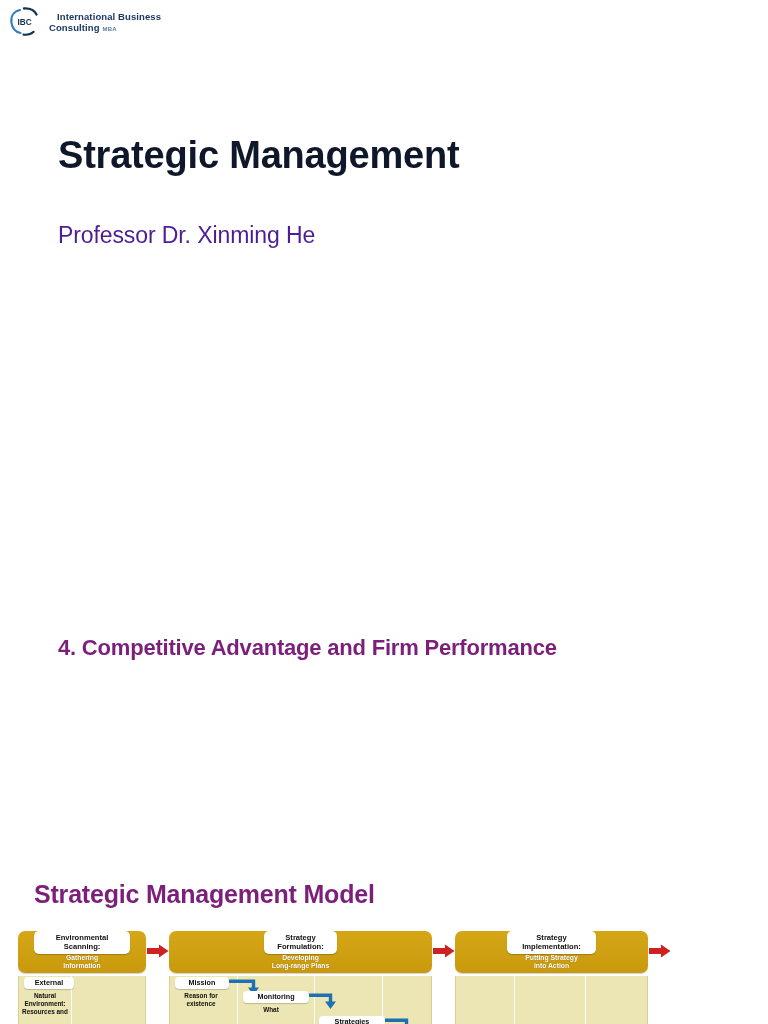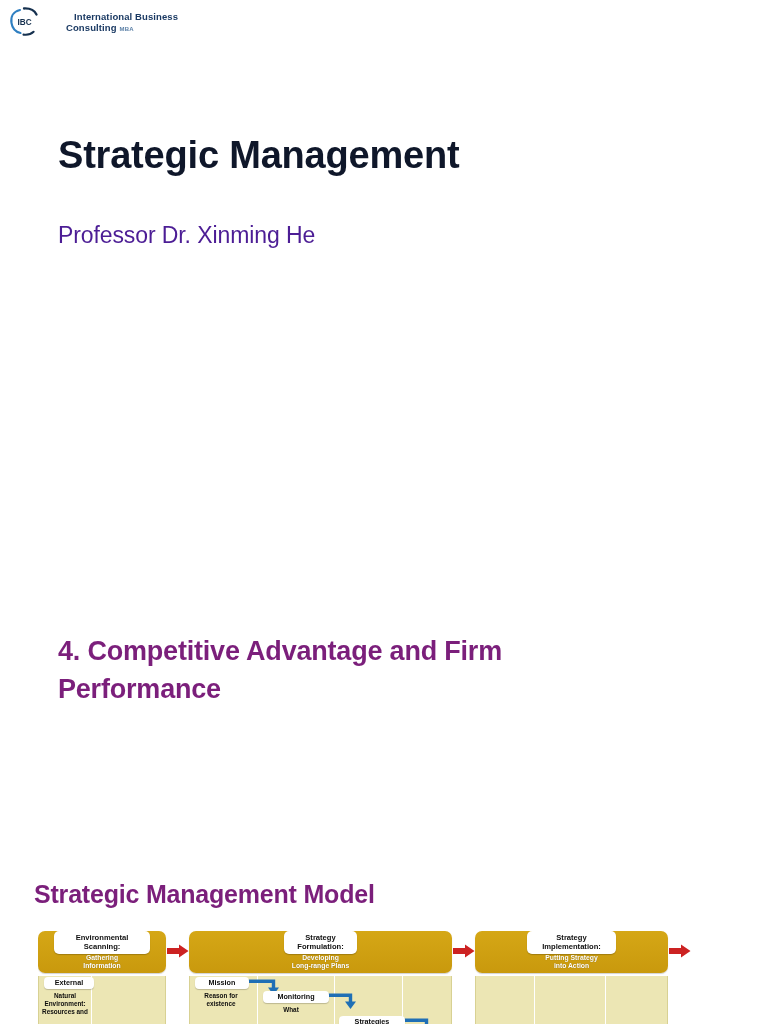--- a/index.html
+++ b/index.html
@@ -16,21 +16,21 @@
     -webkit-font-smoothing: antialiased;
   }
 
   
   .logo-area {
     position: absolute;
     left: 8px;
     top: 6px;
     display: flex;
     align-items: center;
-    gap: 24px;
+    gap: 7px;
   }
   .logo-mark {
     width: 34px;
     height: 32px;
     position: relative;
     flex: 0 0 auto;
   }
   .logo-mark svg { display: block; }
   .logo-text {
     display: flex;
@@ -77,40 +77,40 @@
     font-size: 23px;
     font-weight: normal;
     color: #4c1d95;
     letter-spacing: -0.1px;
   }
   .section-heading {
     position: absolute;
     left: 58px;
     top: 632px;
     width: 600px;
-    font-size: 27px;
+    font-size: 22px;
     font-weight: bold;
     color: #7B1F7B;
     line-height: 1.42;
     letter-spacing: -0.2px;
   }
   .model-heading {
     position: absolute;
     left: 34px;
     top: 880px;
     font-size: 25px;
     font-weight: bold;
     color: #7B1F7B;
     letter-spacing: -0.2px;
   }
 
   
   .diagram {
     position: absolute;
-    left: 38px;
+    left: 18px;
     top: 928px;
     width: 668px;
     height: 96px;
     overflow: hidden;
   }
   .stage {
     position: absolute;
     top: 0;
     height: 96px;
   }

